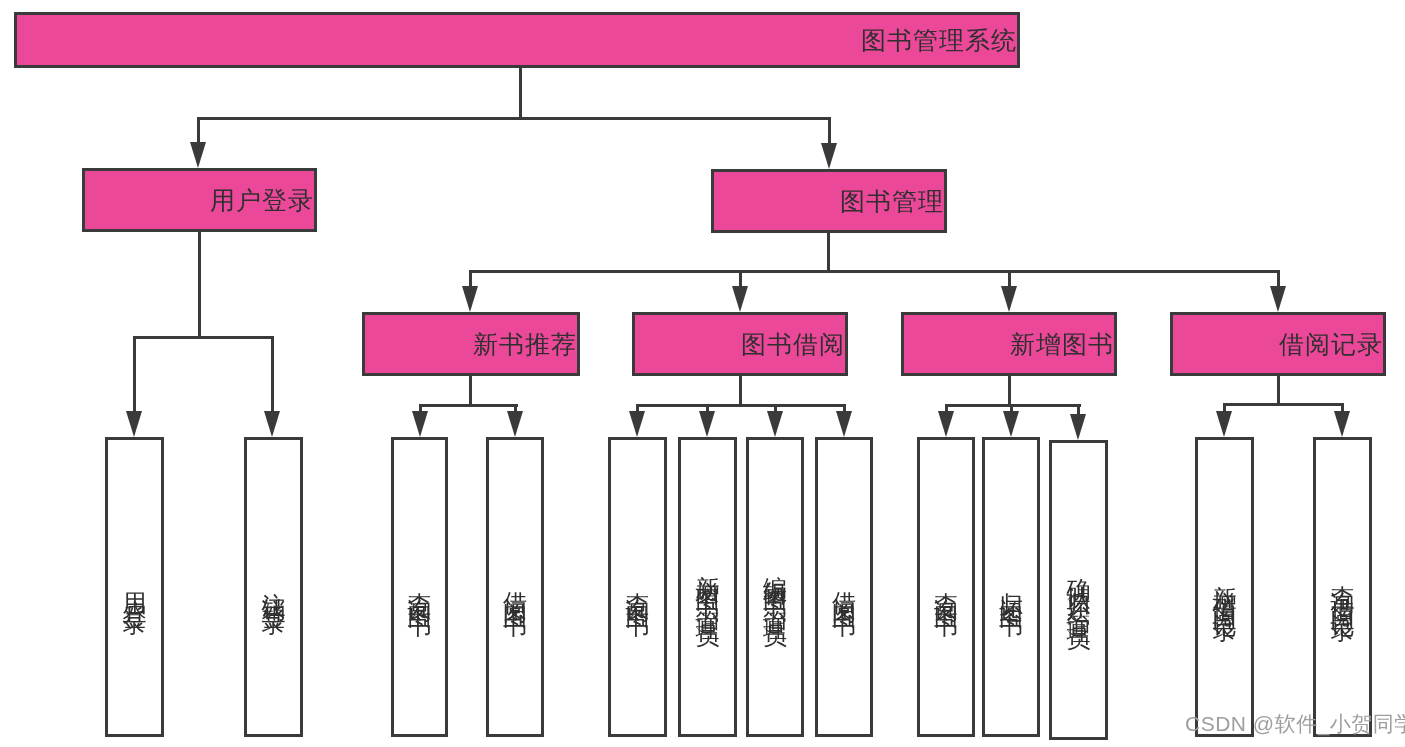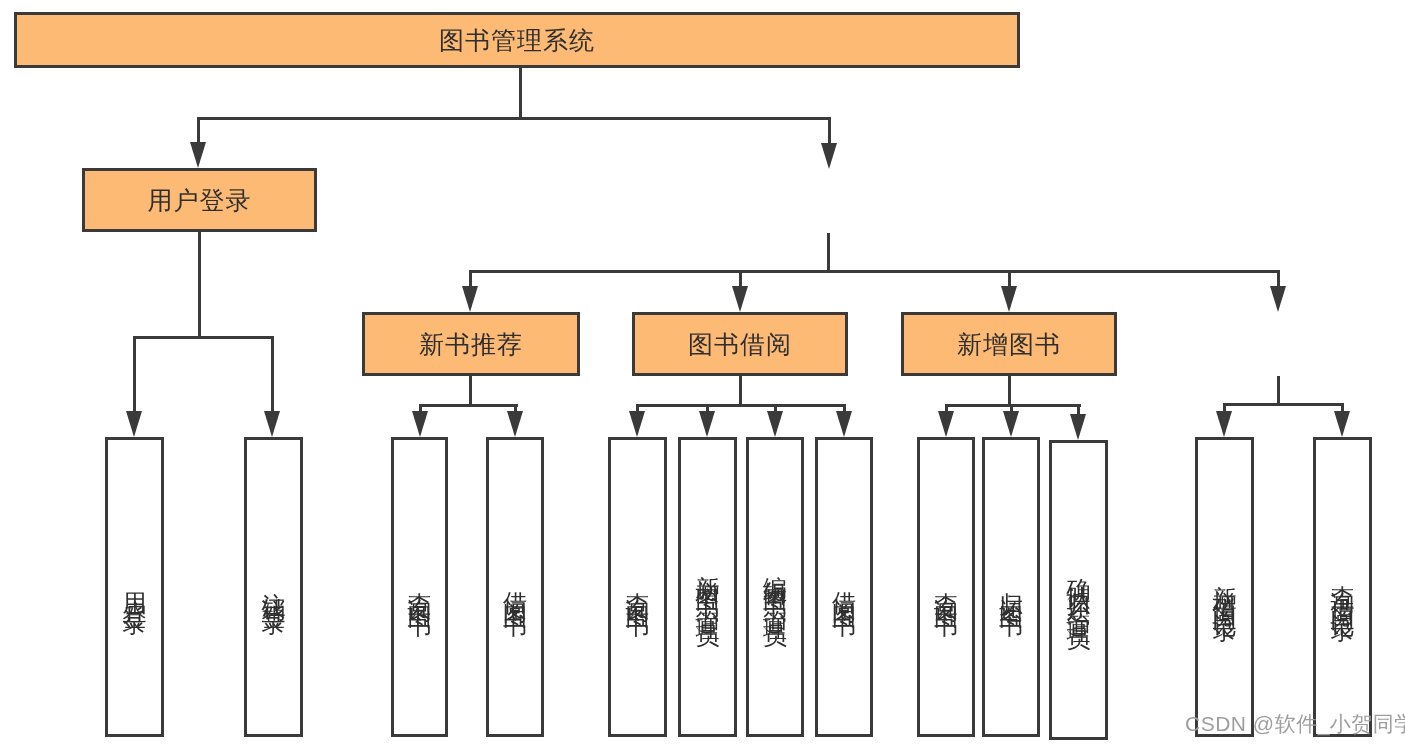--- a/index.html
+++ b/index.html
@@ -2,23 +2,23 @@
 <html><head>
 <meta charset="utf-8">
 <style>
   html,body{margin:0;padding:0;background:#ffffff;}
   .canvas{
     position:relative;width:1405px;height:747px;background:#ffffff;overflow:hidden;
     font-family:"Liberation Sans",sans-serif;
     --line:#3a3a3a;--text:#2f2f2f;
   }
   .box{
-    position:absolute;box-sizing:border-box;background:#fdba74;
+    position:absolute;box-sizing:border-box;background:#ec4899;
     border:3px solid var(--line);
-    display:flex;align-items:center;justify-content:center;
+    display:flex;align-items:center;justify-content:flex-end;
     font-size:25px;color:var(--text);letter-spacing:1px;white-space:nowrap;
   }
   .vbox{
     position:absolute;box-sizing:border-box;background:#ffffff;
     border:3px solid var(--line);
     display:flex;align-items:center;justify-content:center;
     color:var(--text);
   }
   .vtext{
     writing-mode:vertical-rl;text-orientation:mixed;
@@ -48,20 +48,23 @@
   <div class="vl" style="left:519px;top:68px;height:50px;"></div>
   <div class="hl" style="left:197px;top:117px;width:634px;"></div>
   <div class="vl" style="left:197px;top:117px;height:28px;"></div>
   <div class="vl" style="left:828px;top:117px;height:28px;"></div>
   <div class="ar" style="left:190px;top:142px;"></div>
   <div class="ar" style="left:821px;top:143px;"></div>
 
   <div class="box" style="left:82px;top:168px;width:235px;height:64px;">
     <span>用户登录</span>
   </div>
+  <div class="box" style="left:711px;top:169px;width:236px;height:64px;">
+    <span>图书管理</span>
+  </div>
 
   <div class="vl" style="left:198px;top:232px;height:107px;"></div>
   <div class="hl" style="left:133px;top:336px;width:141px;"></div>
   <div class="vl" style="left:133px;top:336px;height:78px;"></div>
   <div class="vl" style="left:271px;top:336px;height:78px;"></div>
   <div class="ar" style="left:126px;top:411px;"></div>
   <div class="ar" style="left:264px;top:411px;"></div>
 
   <div class="vl" style="left:827px;top:233px;height:40px;"></div>
   <div class="hl" style="left:469px;top:270px;width:811px;"></div>
@@ -75,20 +78,23 @@
   <div class="ar" style="left:1270px;top:286px;"></div>
 
   <div class="box" style="left:632px;top:312px;width:216px;height:64px;">
     <span>图书借阅</span>
   </div>
   <div class="box" style="left:362px;top:312px;width:218px;height:64px;">
     <span>新书推荐</span>
   </div>
   <div class="box" style="left:901px;top:312px;width:216px;height:64px;">
     <span>新增图书</span>
+  </div>
+  <div class="box" style="left:1170px;top:312px;width:216px;height:64px;">
+    <span>借阅记录</span>
   </div>
 
   <div class="vl" style="left:469px;top:376px;height:31px;"></div>
   <div class="hl" style="left:419px;top:404px;width:99px;"></div>
   <div class="vl" style="left:419px;top:404px;height:12px;"></div>
   <div class="vl" style="left:514px;top:404px;height:12px;"></div>
   <div class="ar" style="left:412px;top:411px;"></div>
   <div class="ar" style="left:507px;top:411px;"></div>
 
   <div class="vl" style="left:739px;top:376px;height:31px;"></div>

